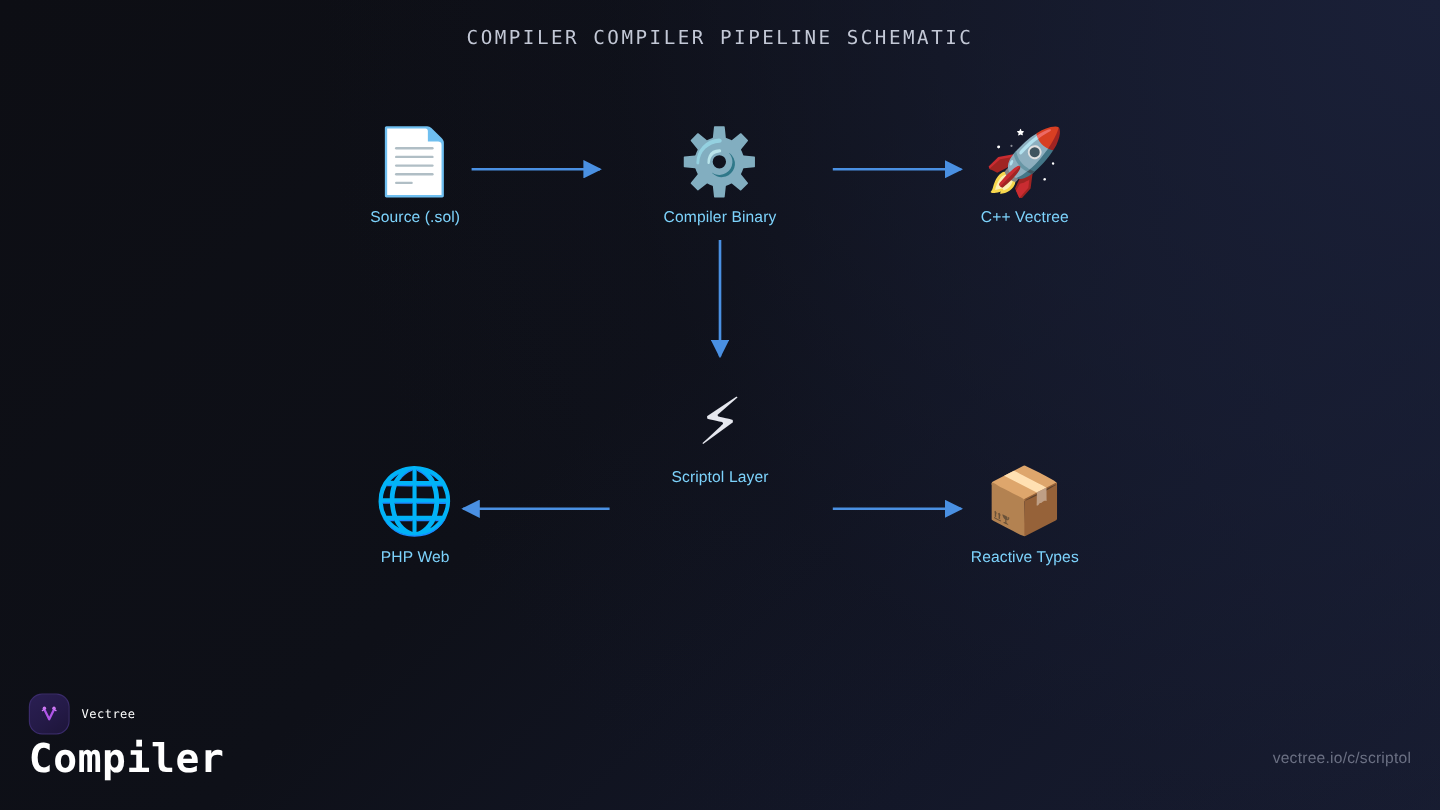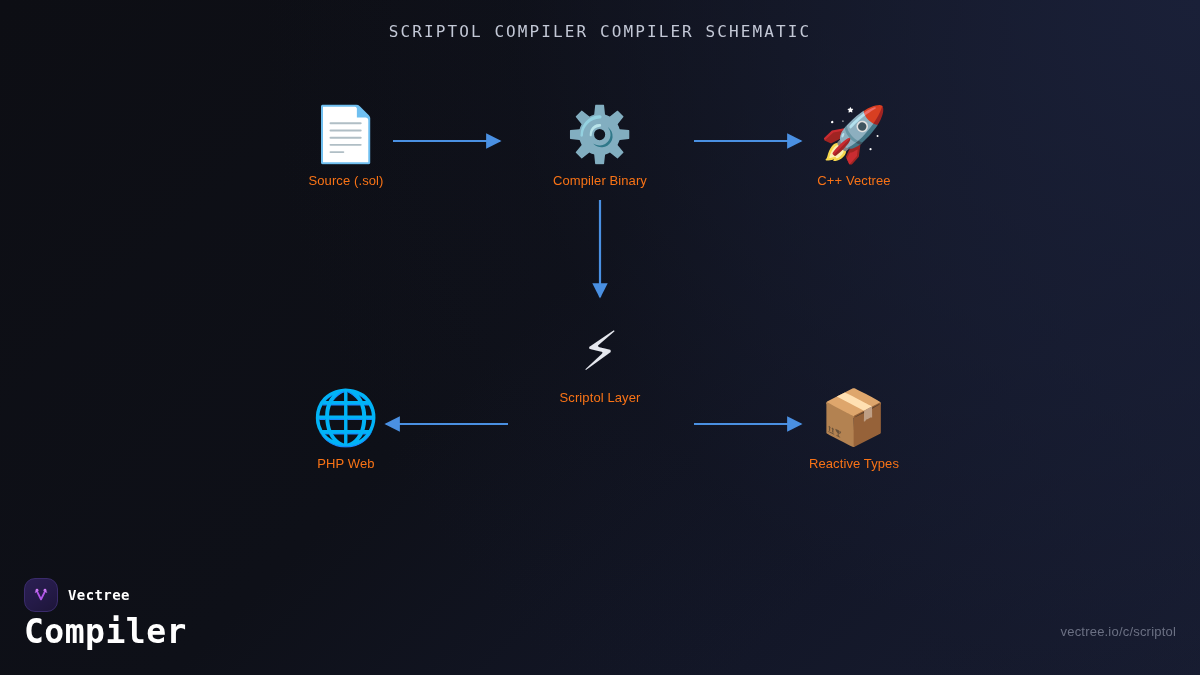--- a/index.html
+++ b/index.html
@@ -64,21 +64,21 @@
     font-size: 54px;
     line-height: 58px;
     height: 58px;
     display: block;
   }
   .node .caption {
     display: block;
     margin-top: 9px;
     font-size: 13px;
     line-height: 16px;
-    color: #f97316;
+    color: #7dd3fc;
     letter-spacing: 0.1px;
     white-space: nowrap;
   }
 
   
   .footer-brand {
     position: absolute;
     left: 24px;
     top: 578px;
     display: flex;
@@ -91,22 +91,22 @@
     border-radius: 11px;
     background: linear-gradient(145deg, #2a1f52 0%, #241a47 55%, #1d1539 100%);
     border: 1px solid #3a2b6b;
     display: flex;
     align-items: center;
     justify-content: center;
     flex: none;
   }
   .brand-name {
     font-family: "DejaVu Sans Mono", "Liberation Mono", monospace;
-    font-size: 14px;
-    font-weight: bold;
+    font-size: 10px;
+    font-weight: normal;
     color: #ffffff;
     letter-spacing: 0.4px;
   }
   .footer-title {
     position: absolute;
     left: 24px;
     top: 612px;
     font-family: "DejaVu Sans Mono", "Liberation Mono", monospace;
     font-size: 33px;
     font-weight: bold;
@@ -120,21 +120,21 @@
     top: 624px;
     font-family: Liberation Sans, sans-serif;
     font-size: 13px;
     color: #6b7083;
     letter-spacing: 0.2px;
   }
 </style>
 </head>
 <body>
 
-<div class="title">SCRIPTOL COMPILER COMPILER SCHEMATIC</div>
+<div class="title">COMPILER COMPILER PIPELINE SCHEMATIC</div>
 
 <div class="canvas">
 
   <svg viewBox="0 0 1200 675" aria-hidden="true">
     <defs>
       <marker id="ah-r" viewBox="0 0 10 10" refX="9" refY="5" markerWidth="7" markerHeight="7" orient="auto-start-reverse">
         <path d="M 0 0 L 10 5 L 0 10 z" fill="#4a90e2"></path>
       </marker>
     </defs>
 

